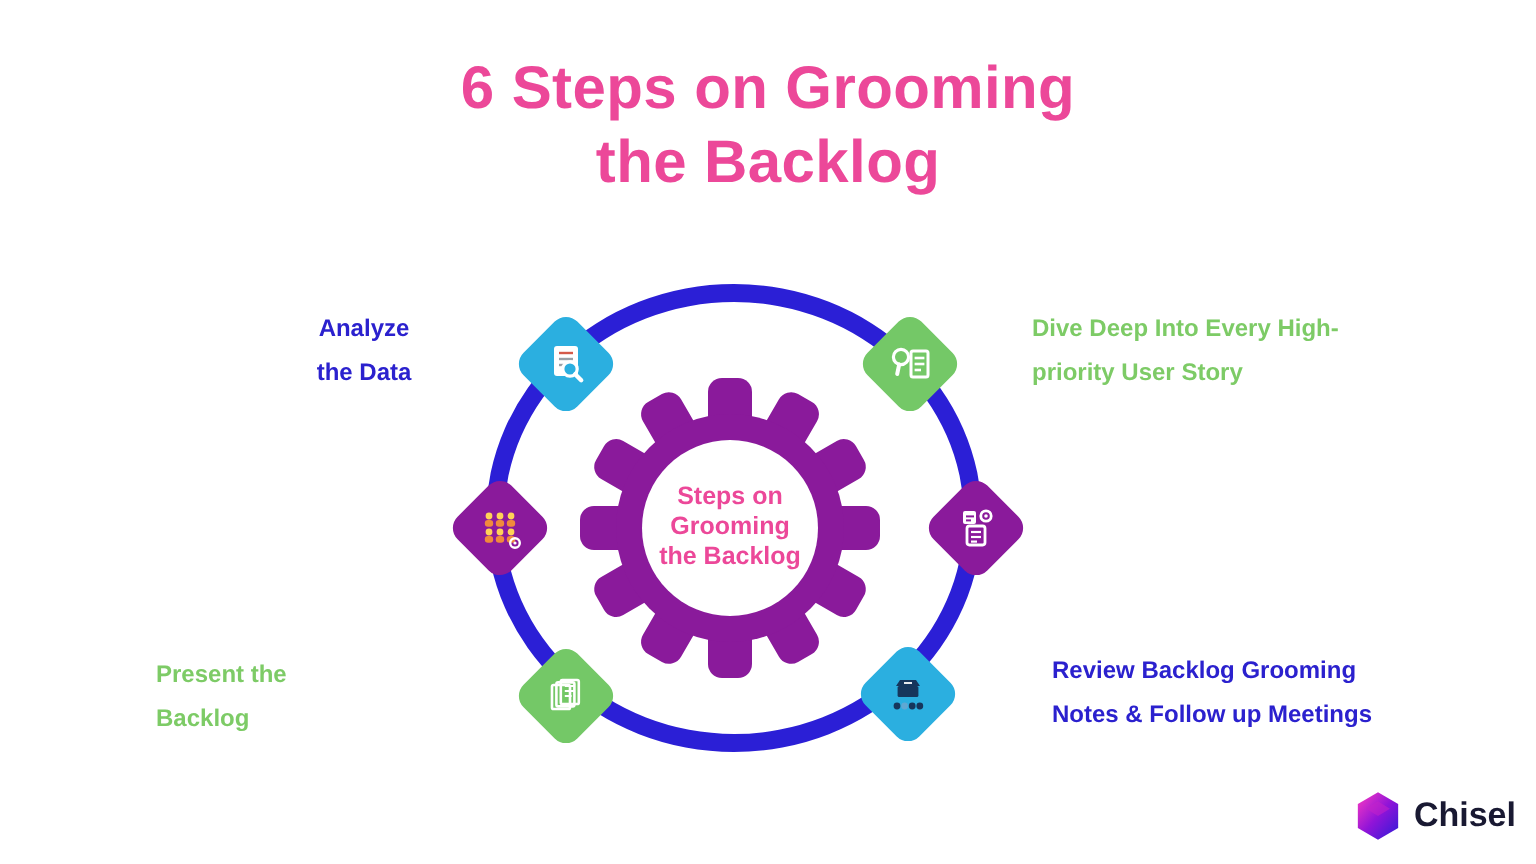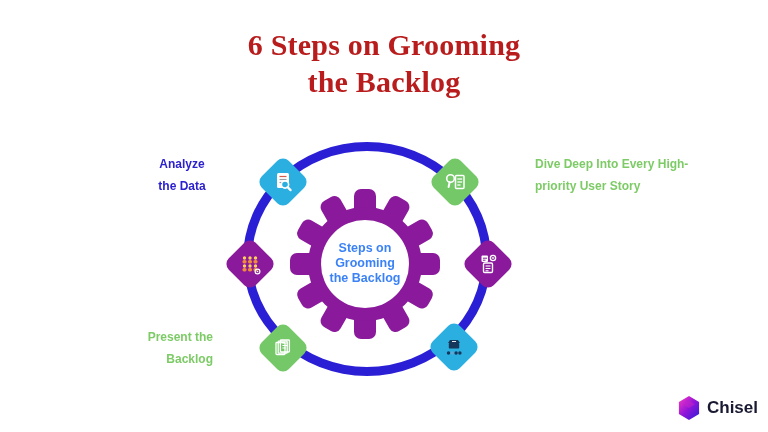--- a/index.html
+++ b/index.html
@@ -31,35 +31,35 @@
   .d-team{left:231px;top:245px;}
   .d-tasks{left:469px;top:245px;}
   .d-present{left:264px;top:329px;}
   .d-review{left:435px;top:328px;}
   .label{
     position:absolute;font-size:12px;font-weight:700;line-height:22px;
     white-space:pre-line;
   }
   .l-analyze{left:117px;top:153px;width:130px;text-align:center;}
   .l-checkin{left:52px;top:242px;width:140px;text-align:right;}
-  .l-present{left:78px;top:326px;width:135px;text-align:right;}
-  .l-dive{left:535px;top:153px;text-align:left;}
+  .l-present{left:78px;top:326px;width:135px;text-align:left;}
+  .l-dive{left:516px;top:153px;text-align:left;}
   .l-clearly{left:554px;top:242px;text-align:left;}
   .l-review{left:526px;top:324px;text-align:left;}
   .logo{
     position:absolute;right:10px;bottom:12px;display:flex;align-items:center;gap:7px;
   }
   .logo-text{font-size:17px;font-weight:700;}
 </style>
 </head>
 <body>
 
 <div class="canvas">
 
-  <h1 class="title" style="color: #b91c1c; font-family: Liberation Serif, serif;">6 Steps on Grooming
+  <h1 class="title" style="color: #ec4899;">6 Steps on Grooming
 the Backlog</h1>
 
   <div class="ring" style="border-color: rgb(43, 31, 214);"></div>
 
   <svg class="gear" viewBox="0 0 160 160" style="color: rgb(138, 26, 155);">
     <g fill="currentColor">
       <rect x="69" y="5" width="22" height="34" rx="7" transform="rotate(0 80 80)"></rect>
       <rect x="69" y="5" width="22" height="34" rx="7" transform="rotate(30 80 80)"></rect>
       <rect x="69" y="5" width="22" height="34" rx="7" transform="rotate(60 80 80)"></rect>
       <rect x="69" y="5" width="22" height="34" rx="7" transform="rotate(90 80 80)"></rect>
@@ -68,21 +68,21 @@
       <rect x="69" y="5" width="22" height="34" rx="7" transform="rotate(180 80 80)"></rect>
       <rect x="69" y="5" width="22" height="34" rx="7" transform="rotate(210 80 80)"></rect>
       <rect x="69" y="5" width="22" height="34" rx="7" transform="rotate(240 80 80)"></rect>
       <rect x="69" y="5" width="22" height="34" rx="7" transform="rotate(270 80 80)"></rect>
       <rect x="69" y="5" width="22" height="34" rx="7" transform="rotate(300 80 80)"></rect>
       <rect x="69" y="5" width="22" height="34" rx="7" transform="rotate(330 80 80)"></rect>
       <circle cx="80" cy="80" r="57"></circle>
     </g>
     <circle cx="80" cy="80" r="44" fill="#ffffff"></circle>
   </svg>
-  <div class="center-label" style="color: #3b82f6;">Steps on
+  <div class="center-label" style="color: #ec4899;">Steps on
 Grooming
 the Backlog</div>
 
   <div class="diamond d-analyze" style="background: rgb(43, 175, 224);">
     <svg viewBox="0 0 24 24">
       <rect x="6" y="3" width="12" height="15" rx="1.5" fill="#ffffff"></rect>
       <line x1="8.5" y1="6.5" x2="15.5" y2="6.5" stroke="#d45a4a" stroke-width="1.2"></line>
       <line x1="8.5" y1="9.5" x2="15.5" y2="9.5" stroke="#9aa0a6" stroke-width="1.2"></line>
       <line x1="8.5" y1="12.5" x2="13" y2="12.5" stroke="#9aa0a6" stroke-width="1.2"></line>
       <circle cx="14" cy="14.5" r="3.6" fill="#2BAFE0" stroke="#ffffff" stroke-width="1.6"></circle>
@@ -158,20 +158,22 @@
       <circle cx="17.9" cy="18" r="1.7" fill="#16365C"></circle>
     </svg>
   </div>
 
   <div class="label l-analyze" style="color: rgb(43, 33, 206);">Analyze
 the Data</div>
   <div class="label l-dive" style="color: rgb(125, 203, 102);">Dive Deep Into Every High-
 priority User Story</div>
   <div class="label l-present" style="color: rgb(125, 203, 102);">Present the
 Backlog</div>
+  <div class="label l-review" style="color: rgb(43, 33, 206);">Review Backlog Grooming
+Notes &amp; Follow up Meetings</div>
 
   <div class="logo">
     <svg width="22" height="24" viewBox="0 0 24 26">
       <defs>
         <linearGradient id="hexg" x1="0" y1="0" x2="1" y2="1">
           <stop offset="0" stop-color="#FF3BC1"></stop>
           <stop offset="0.5" stop-color="#9014D8"></stop>
           <stop offset="1" stop-color="#2E1BD8"></stop>
         </linearGradient>
       </defs>

